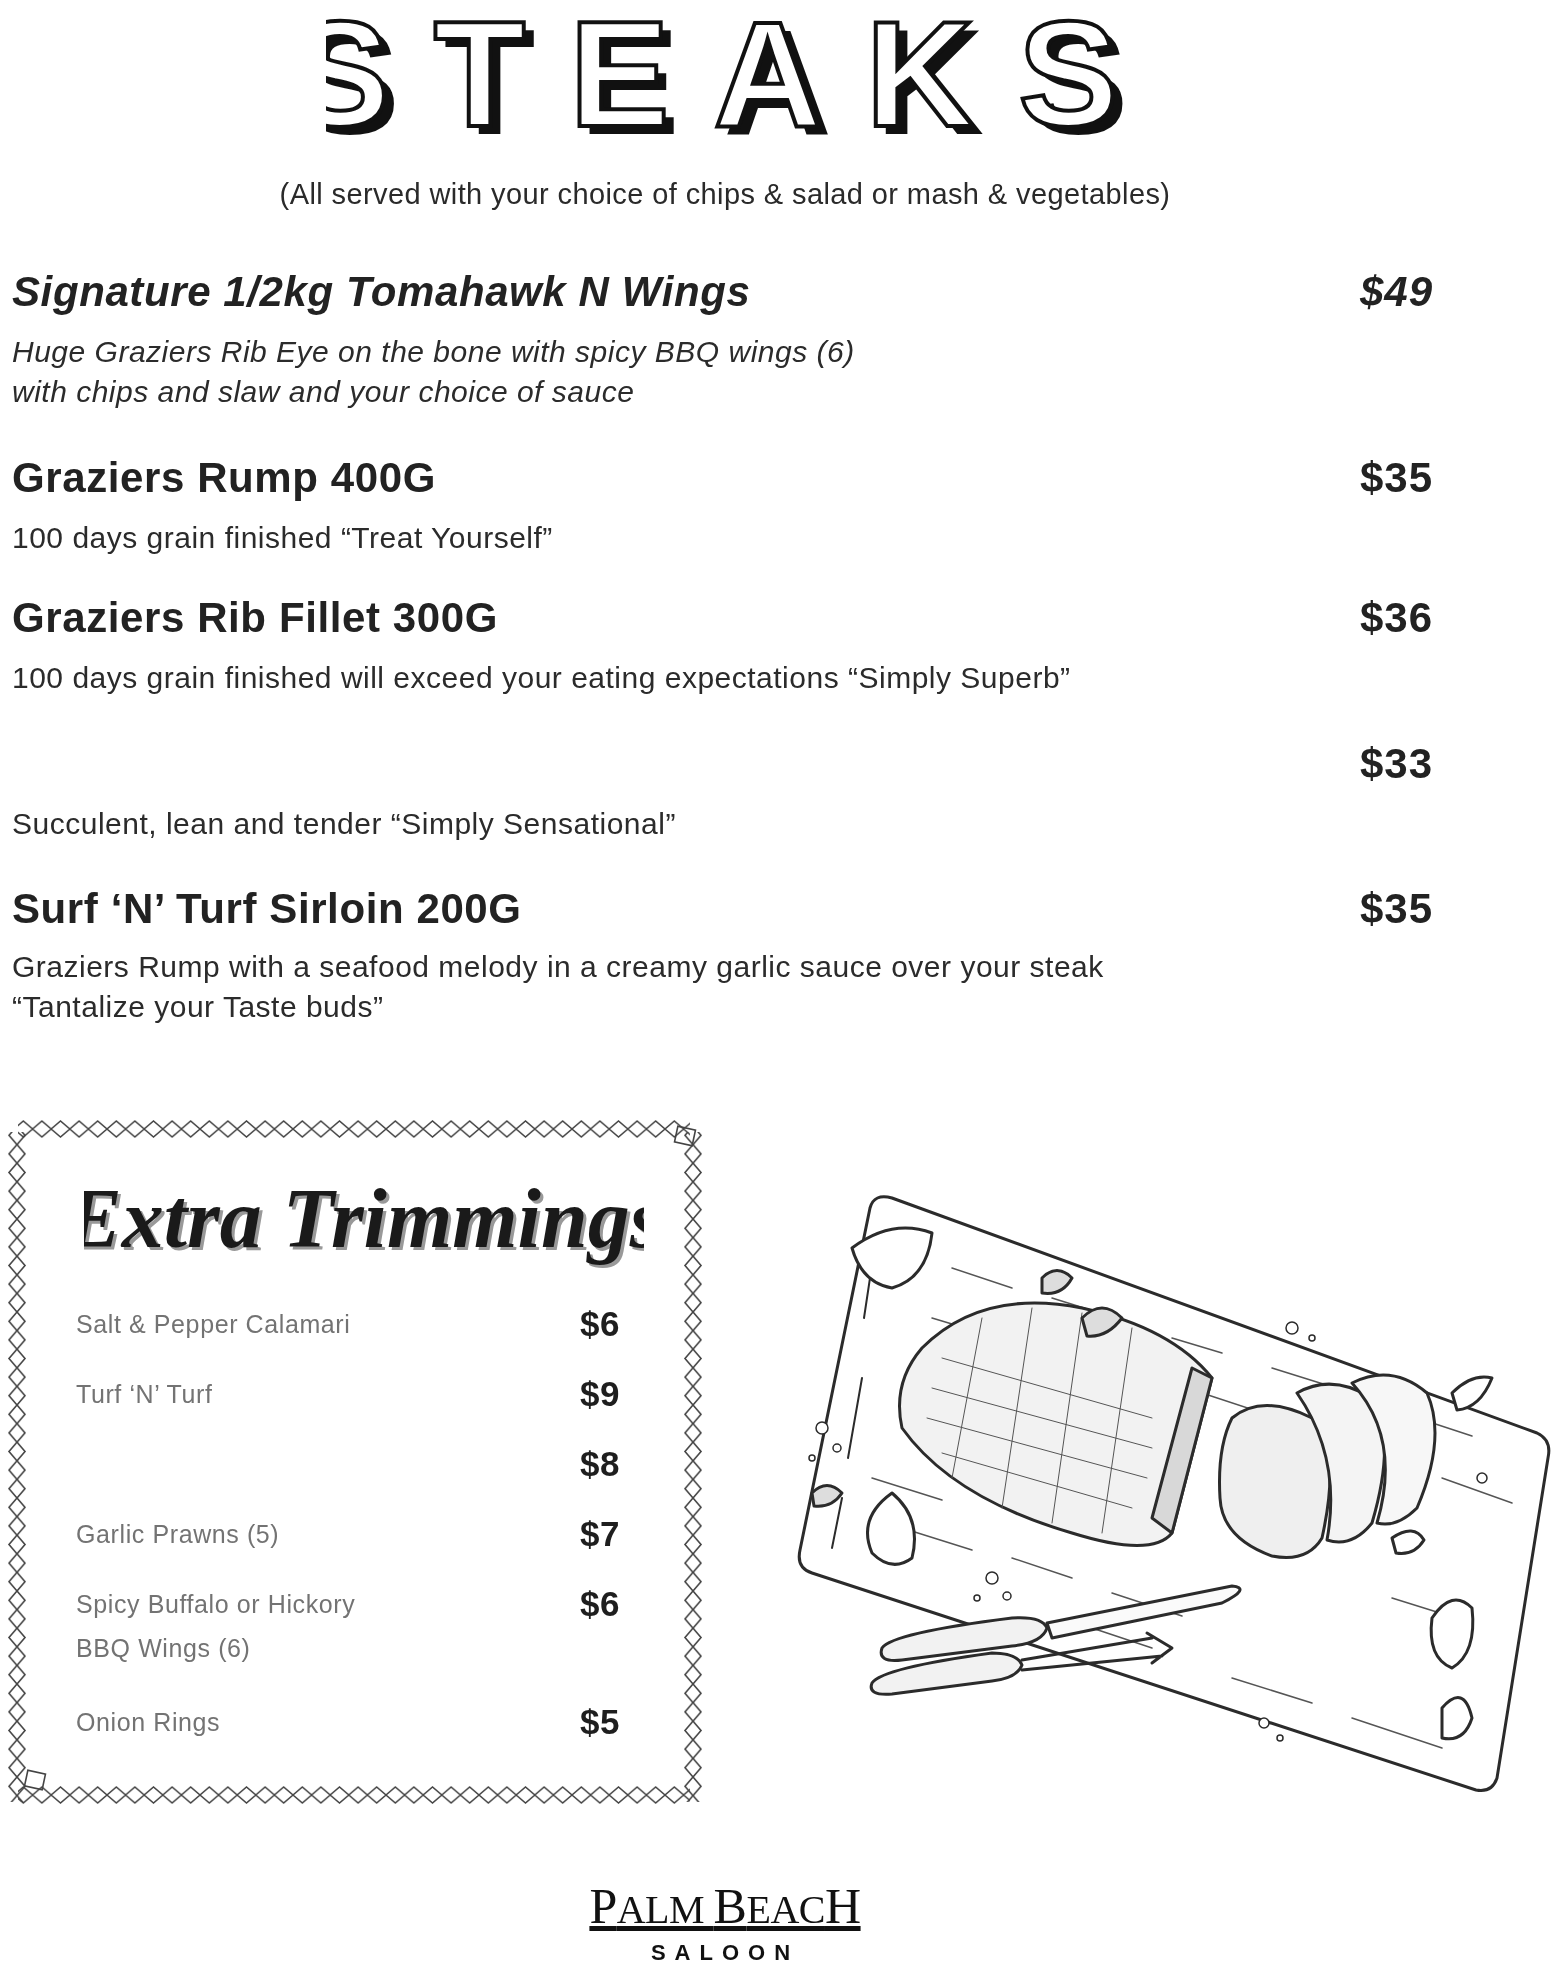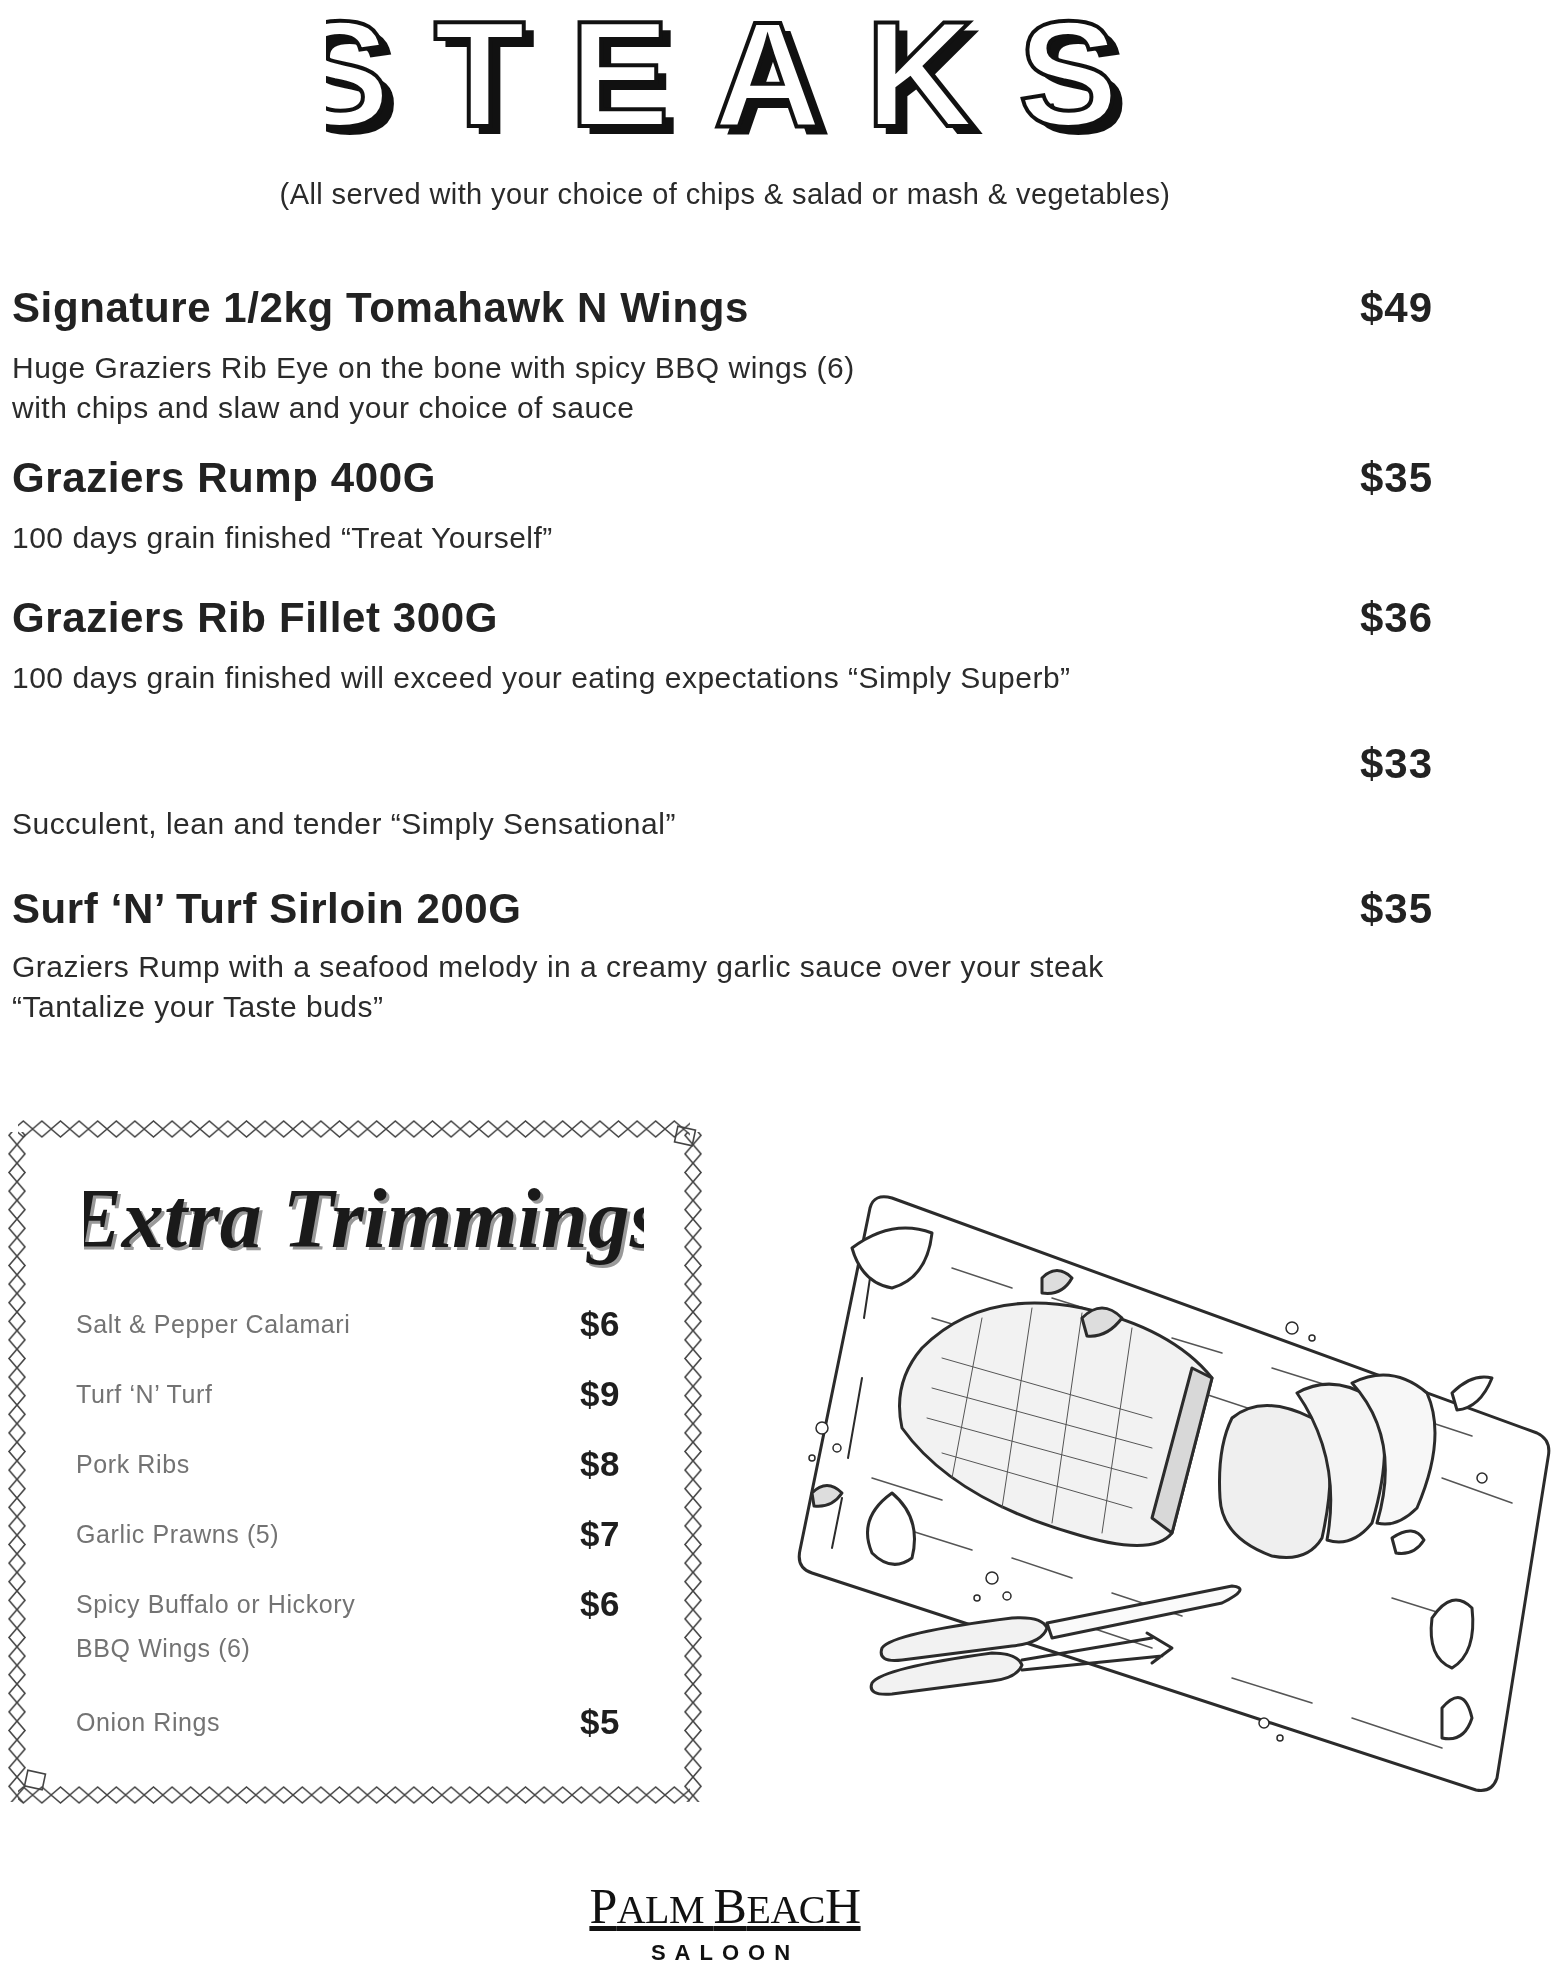--- a/index.html
+++ b/index.html
@@ -50,21 +50,21 @@
   <svg viewBox="0 0 800 140">
     <g font-family="Liberation Sans, DejaVu Sans, sans-serif" font-weight="700" font-size="150" text-anchor="middle">
       <text x="410" y="134" fill="#111" letter-spacing="44">STEAKS</text>
       <text x="400" y="126" fill="#fff" stroke="#111" stroke-width="4" letter-spacing="44">STEAKS</text>
     </g>
   </svg>
 </div>
 
 <div class="subtitle">(All served with your choice of chips &amp; salad or mash &amp; vegetables)</div>
 
-<div class="menu-item" style="top:284px;">
+<div class="menu-item" style="top:268px;font-style:italic;">
   <div class="item-head">
     <div class="item-name">Signature 1/2kg Tomahawk N Wings</div>
     <div class="item-price">$49</div>
   </div>
   <div class="item-desc">
     <div>Huge Graziers Rib Eye on the bone with spicy BBQ wings (6)</div>
     <div>with chips and slaw and your choice of sauce</div>
   </div>
 </div>
 
@@ -138,21 +138,20 @@
   <div class="trim-list">
     <div class="trim-row">
       <div class="trim-name">Salt &amp; Pepper Calamari</div>
       <div class="trim-price">$6</div>
     </div>
     <div class="trim-row">
       <div class="trim-name">Turf ‘N’ Turf</div>
       <div class="trim-price">$9</div>
     </div>
     <div class="trim-row">
-      <div class="trim-name">Pork Ribs</div>
       <div class="trim-price">$8</div>
     </div>
     <div class="trim-row">
       <div class="trim-name">Garlic Prawns (5)</div>
       <div class="trim-price">$7</div>
     </div>
     <div class="trim-row multi">
       <div class="trim-name">
         <div>Spicy Buffalo or Hickory</div>
         <div>BBQ Wings (6)</div>

